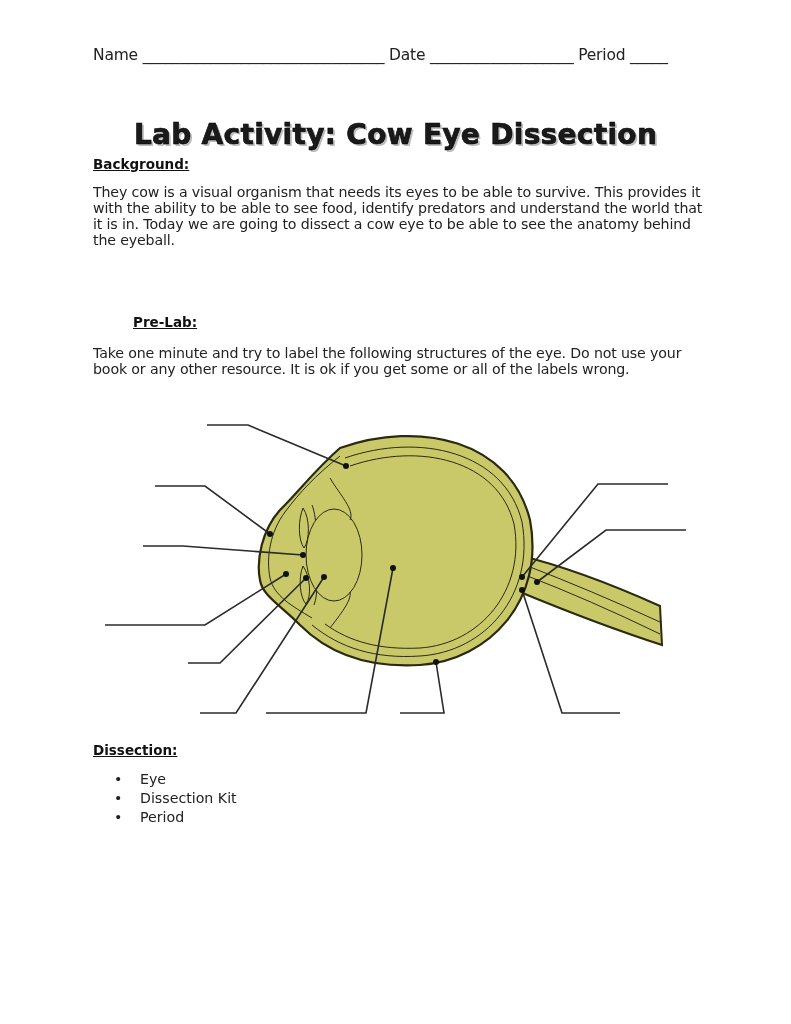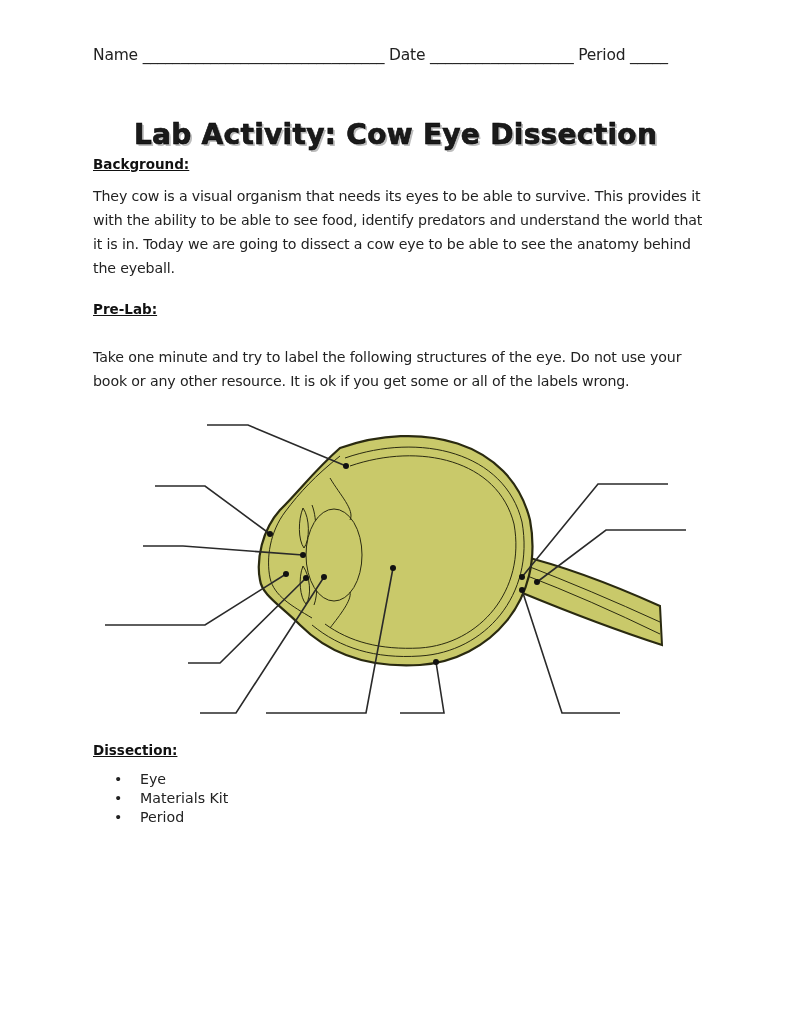--- a/index.html
+++ b/index.html
@@ -5,21 +5,21 @@
   html, body { margin: 0; padding: 0; background: #ffffff; }
   body { width: 791px; height: 1024px; position: relative; overflow: hidden;
          font-family: "DejaVu Sans", sans-serif; color: #222; }
   .header-line { position: absolute; left: 93px; top: 46px; font-size: 15.5px; letter-spacing: -0.2px; white-space: nowrap; }
   .title { position: absolute; left: 0; width: 791px; top: 98px; text-align: center;
            font-family: "DejaVu Sans", sans-serif; font-weight: bold; font-size: 28px;
            color: #111; letter-spacing: 0.3px;
            text-shadow: 2px 2px 0 #bdbdbd, 1px 1px 0 #d9d9d9; margin-top: 20px; }
   .title span { -webkit-text-stroke: 0.6px #000; color: #1a1a1a; }
   .heading { position: absolute; left: 93px; font-weight: bold; font-size: 13.5px; text-decoration: underline; color: #111; }
-  .para { position: absolute; left: 93px; width: 612px; font-size: 14.2px; line-height: 24px; color: #222; letter-spacing: -0.15px; }
+  .para { position: absolute; left: 93px; width: 612px; font-size: 14.2px; line-height: 16px; color: #222; letter-spacing: -0.15px; }
   .materials { position: absolute; left: 110px; top: 770px; margin: 0; padding: 0; list-style: none; font-size: 14.2px; line-height: 19px; }
   .materials li { position: relative; padding-left: 30px; }
   .materials li .bullet { position: absolute; left: 4px; top: 0; }
   svg.diagram { position: absolute; left: 0; top: 395px; }
 </style>
 </head>
 <body>
 
 <div class="header-line">
   <span>Name</span>
@@ -28,21 +28,21 @@
   <span>___________________</span>
   <span>Period</span>
   <span>_____</span>
 </div>
 
 <div class="title"><span>Lab Activity: Cow Eye Dissection</span></div>
 
 <div class="heading" style="top:156px;">Background:</div>
 <div class="para" style="top:184px;">They cow is a visual organism that needs its eyes to be able to survive. This provides it with the ability to be able to see food, identify predators and understand the world that it is in. Today we are going to dissect a cow eye to be able to see the anatomy behind the eyeball.</div>
 
-<div class="heading" style="top:301px;">Pre-Lab:</div>
+<div class="heading" style="top:314px;margin-left:40px;">Pre-Lab:</div>
 <div class="para" style="top:329px;margin-top:16px;">Take one minute and try to label the following structures of the eye. Do not use your book or any other resource. It is ok if you get some or all of the labels wrong.</div>
 
 <svg class="diagram" width="791" height="330" viewBox="0 395 791 330">
   <g>
 
     <path d="M518,555 Q580,570 660,606 L662,645 Q600,625 520,592 Z" fill="#c9c96a" stroke="#2a2a10" stroke-width="2"></path>
     <path d="M525,565 Q590,590 660,622" fill="none" stroke="#2a2a10" stroke-width="1"></path>
     <path d="M525,575 Q590,600 660,634" fill="none" stroke="#2a2a10" stroke-width="1"></path>
 
     <path d="M340,448 C420,420 510,440 530,520 C545,600 490,660 420,665 C370,668 330,655 300,625 C280,605 262,595 260,580 C256,560 262,530 280,510 C300,490 315,470 340,448 Z" fill="#c9c96a" stroke="#2a2a10" stroke-width="2.2"></path>
@@ -83,15 +83,15 @@
       <circle cx="436" cy="662" r="3"></circle>
     <circle cx="522" cy="577" r="3"></circle>
       <circle cx="537" cy="582" r="3"></circle>
     <circle cx="522" cy="590" r="3"></circle>
   </g>
 </svg>
 
 <div class="heading" style="top:742px;">Dissection:</div>
 <ul class="materials">
   <li><span class="bullet">•</span><span>Eye</span></li>
-  <li><span class="bullet">•</span><span>Materials Kit</span></li>
+  <li><span class="bullet">•</span><span>Dissection Kit</span></li>
   <li><span class="bullet">•</span><span>Period</span></li>
 </ul>
 
 </body></html>

